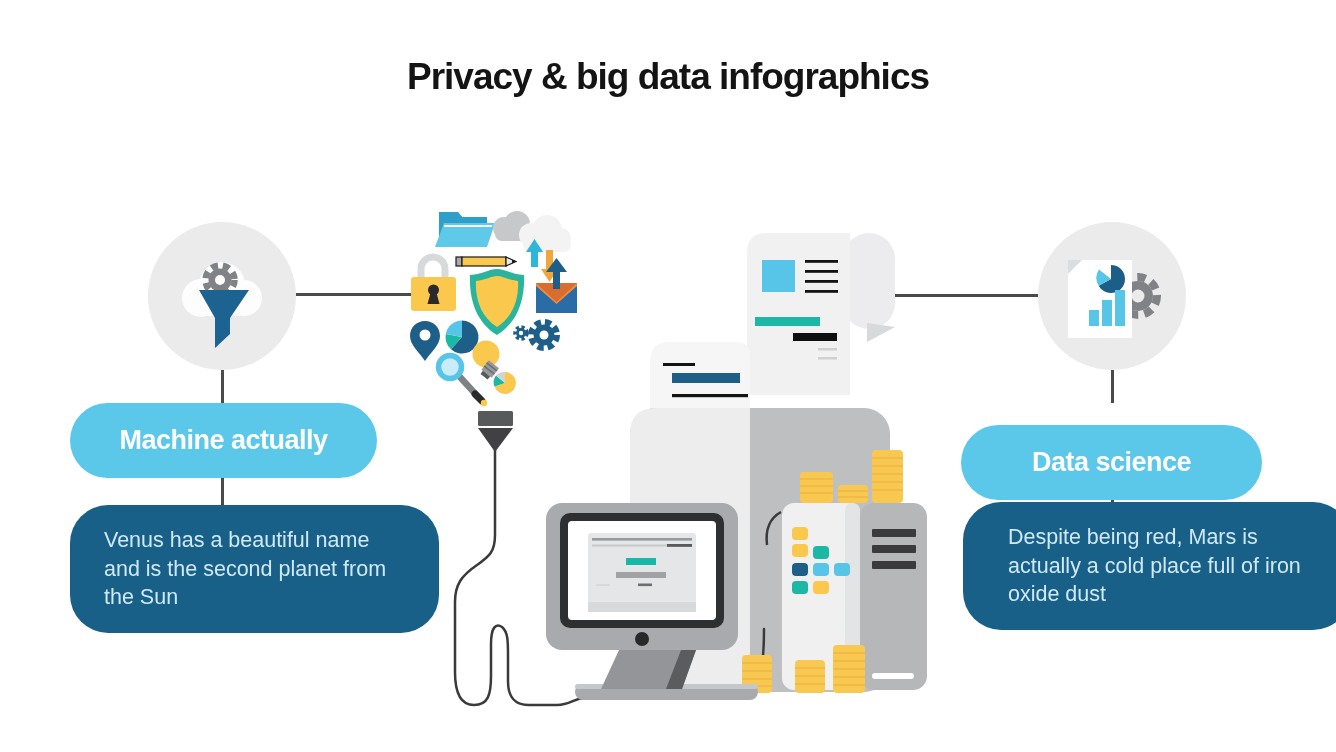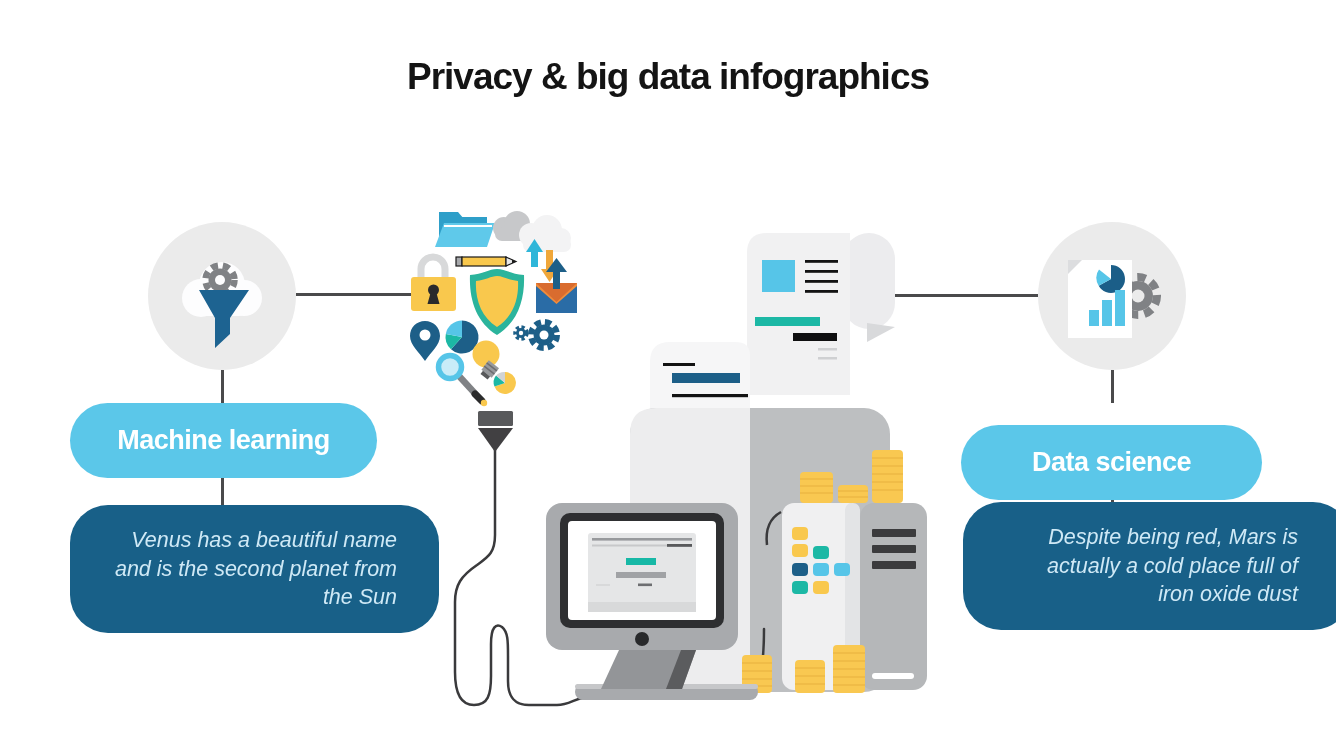--- a/index.html
+++ b/index.html
@@ -7,21 +7,21 @@
          font-family:"Liberation Sans",sans-serif;}
   .title{position:absolute;left:0;top:56px;width:100%;text-align:center;margin:0;
          font-size:37px;font-weight:700;color:#141414;letter-spacing:-1px;}
   .node-circle{position:absolute;width:148px;height:148px;border-radius:50%;background:#ebebeb;}
   .conn{position:absolute;background:#4a4a4b;}
   .pill{position:absolute;height:75px;border-radius:38px;background:#5bc7e9;display:flex;
         align-items:center;justify-content:center;}
   .pill span{color:#ffffff;font-size:27px;font-weight:700;letter-spacing:-0.5px;}
   .infobox{position:absolute;border-radius:38px;background:#186088;display:flex;
            align-items:center;justify-content:center;}
-  .infobox p{margin:8px;color:#cfe9f6;font-size:21.5px;line-height:1.34;text-align:right;font-style:italic;}
+  .infobox p{margin:0;color:#cfe9f6;font-size:21.5px;line-height:1.34;text-align:left;}
   .center-art{position:absolute;left:395px;top:195px;width:565px;height:540px;}
   .icon-svg{position:absolute;left:0;top:0;width:148px;height:148px;}
 </style>
 </head>
 <body>
 
 <div class="stage">
 
   <h1 class="title">Privacy &amp; big data infographics</h1>
 
@@ -43,21 +43,21 @@
       <g>
         <circle cx="72" cy="58" r="14.5" fill="none" stroke="#808285" stroke-width="6.5" stroke-dasharray="6.8 5.0"></circle>
         <circle cx="72" cy="58" r="11.5" fill="#808285"></circle>
         <circle cx="72" cy="58" r="5" fill="#fdfdfe"></circle>
       </g>
       <path d="M51 68 L101 68 L82 96 L82 112 L67 126 L67 96 Z" fill="#1d6391"></path>
     </svg>
   </div>
 
   <div class="pill" style="left:70px;top:403px;width:307px;">
-    <span>Machine learning</span>
+    <span>Machine actually</span>
   </div>
 
   <div class="infobox" style="left:70px;top:505px;width:301px;height:128px;padding:0 34px;">
     <p>Venus has a beautiful name and is the second planet from the Sun</p>
   </div>
 
   <div class="node-circle" style="left:1038px;top:222px;">
     <svg class="icon-svg" viewBox="0 0 148 148">
       <g>
         <circle cx="100" cy="74" r="19" fill="none" stroke="#808285" stroke-width="8" stroke-dasharray="8.5 6.2"></circle>

